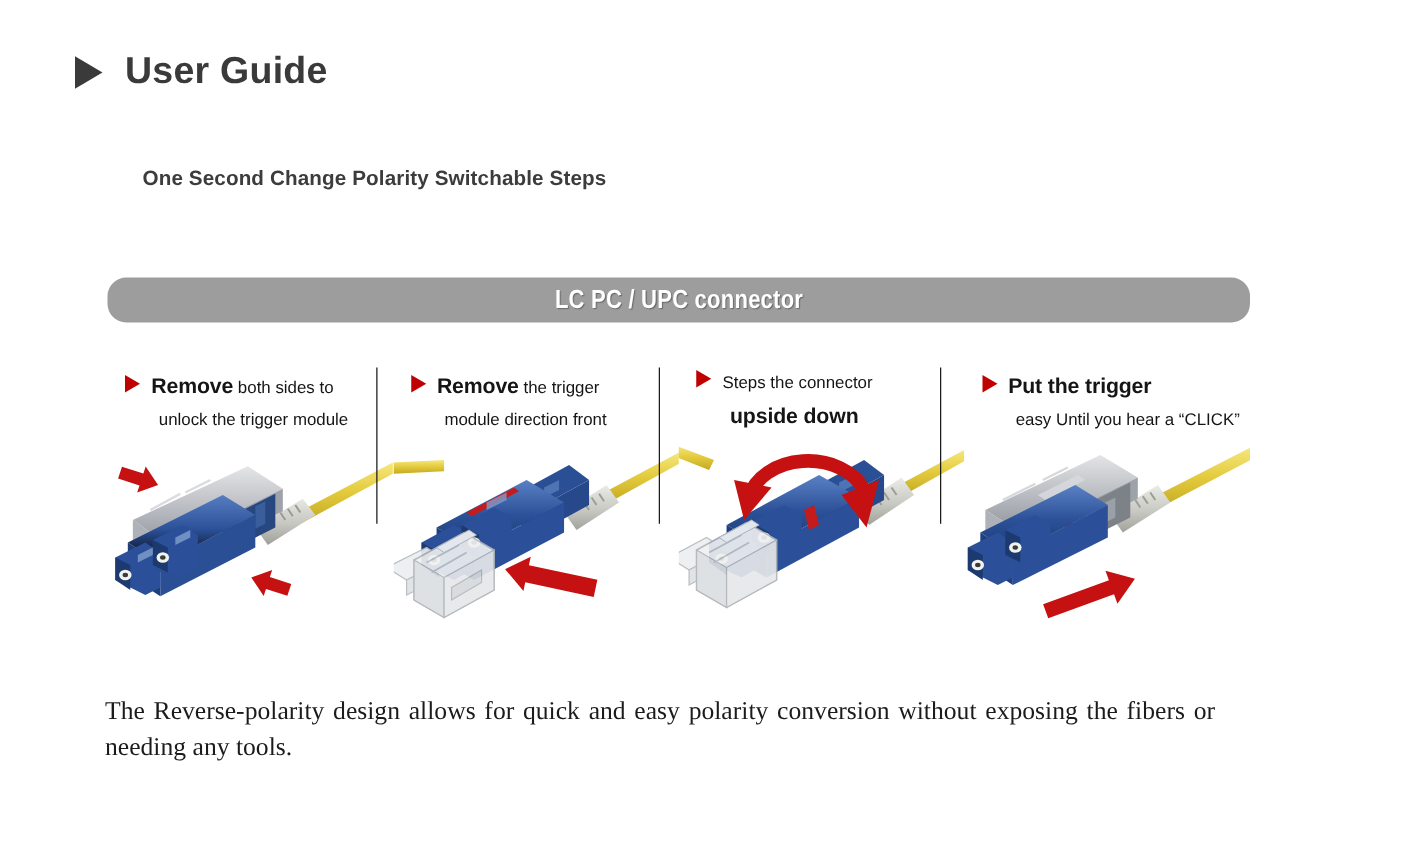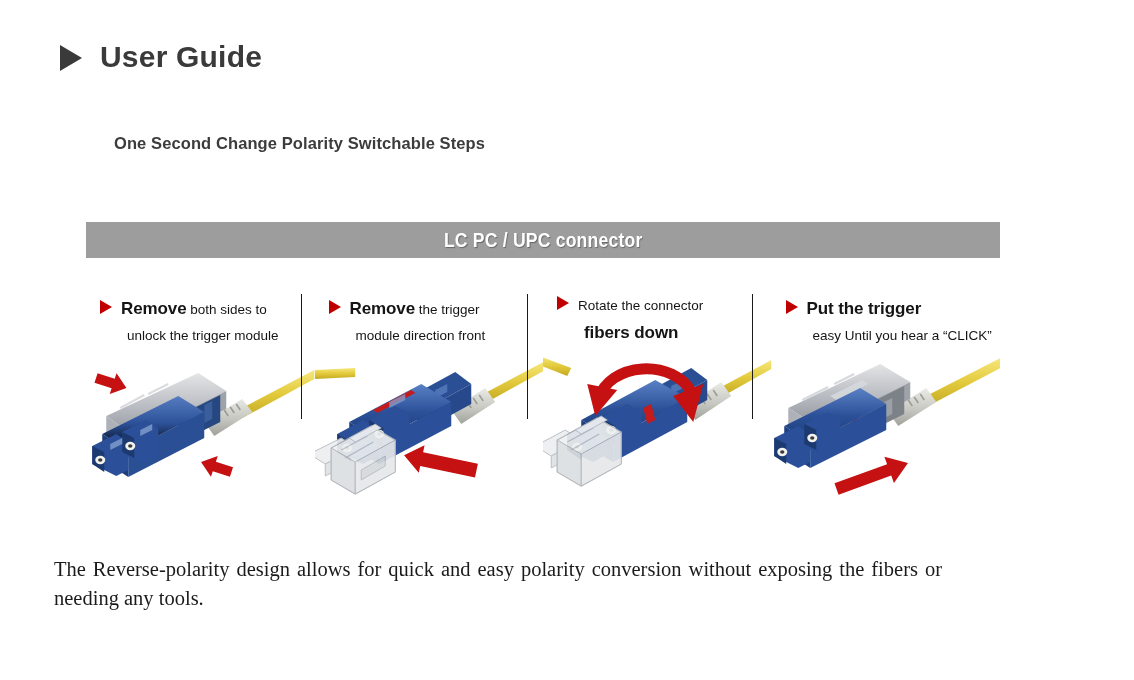--- a/index.html
+++ b/index.html
@@ -57,20 +57,21 @@
     left: 86px;
     top: 222px;
     width: 914px;
   }
   .figure-banner {
     height: 36px;
     background: #9d9d9d;
     display: flex;
     align-items: center;
     justify-content: center;
+    border-radius: 15px;
   }
   .figure-banner-text {
     color: #ffffff;
     font-size: 21px;
     font-weight: bold;
     transform: scaleX(0.84);
     transform-origin: center;
     text-shadow: 1px 1px 1px rgba(60,60,60,0.55);
     letter-spacing: 0.2px;
   }
@@ -135,21 +136,21 @@
     top: 92px;
     left: 0;
     width: 100%;
     height: 148px;
   }
   .step-art svg { display: block; width: 100%; height: 100%; }
 
   
   .body-para {
     position: absolute;
-    left: 54px;
+    left: 84px;
     top: 534px;
     width: 888px;
     font-family: "Liberation Serif", serif;
     font-size: 20.5px;
     line-height: 1.42;
     color: #1b1b1b;
     text-align: justify;
   }
 </style>
 </head>
@@ -322,23 +323,23 @@
           <g fill="#c51111">
             <path d="M162 106 L106 106 L106 99 L88 113 L106 127 L106 120 L162 120 Z" transform="rotate(12 125 113)"></path>
           </g>
         </svg>
       </div>
     </div>
 
     <div class="step">
       <div class="step-caption">
         <span class="caption-line l1">
-          <span class="bullet-tri"></span><span>Rotate the connector</span>
+          <span class="bullet-tri"></span><span>Steps the connector</span>
         </span>
-        <span class="caption-line l2 caption-strong">fibers down</span>
+        <span class="caption-line l2 caption-strong">upside down</span>
       </div>
       <div class="step-art">
         <svg viewBox="0 0 228 148" xmlns="http://www.w3.org/2000/svg">
           <defs>
             <linearGradient id="s3cab" x1="0" y1="0" x2="0" y2="1">
               <stop offset="0" stop-color="#f6e77c"></stop>
                 <stop offset="0.5" stop-color="#e3ca3c"></stop>
                 <stop offset="1" stop-color="#c3a923"></stop>
             </linearGradient>
             <linearGradient id="s3boot" x1="0" y1="0" x2="0" y2="1">

